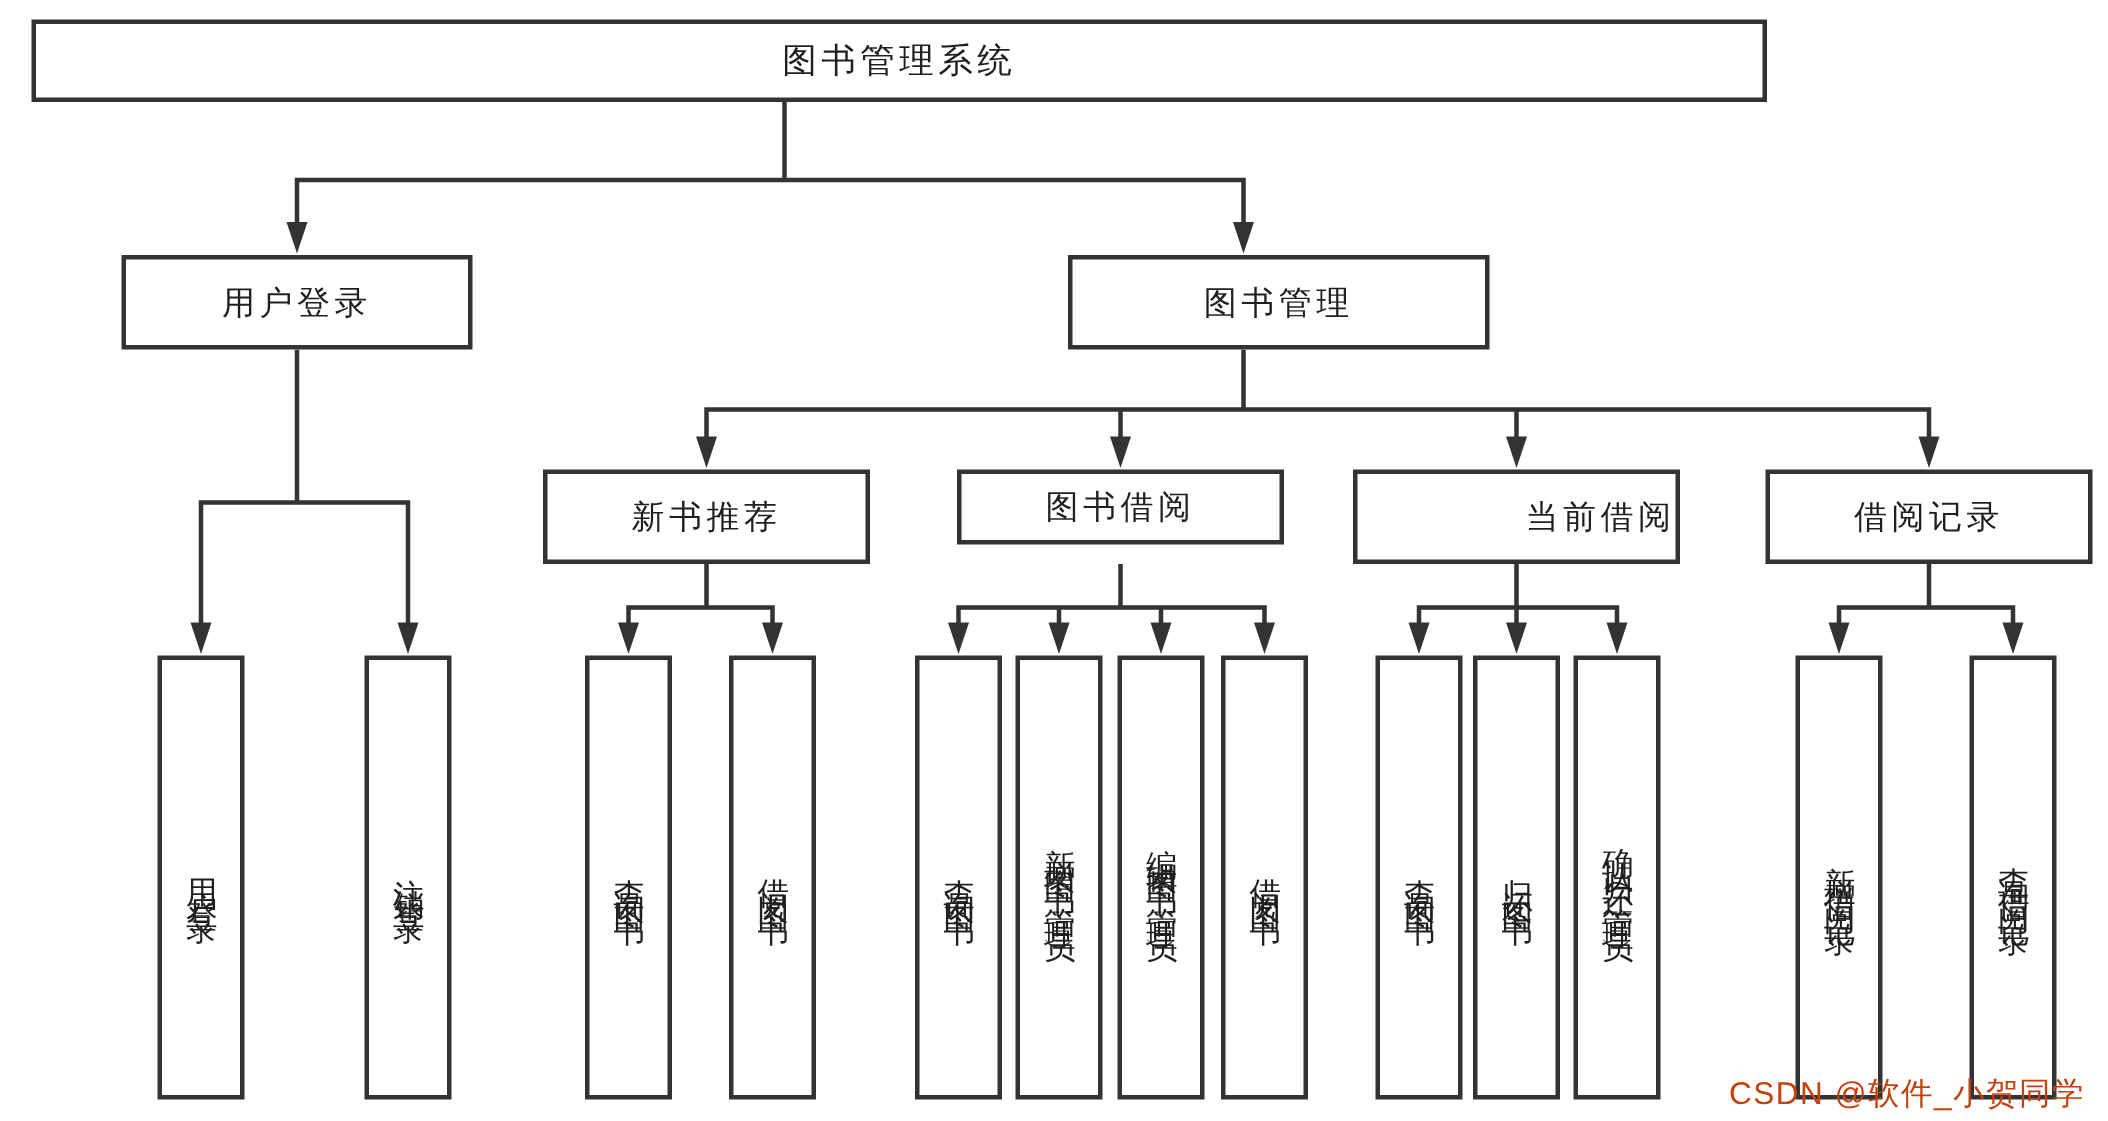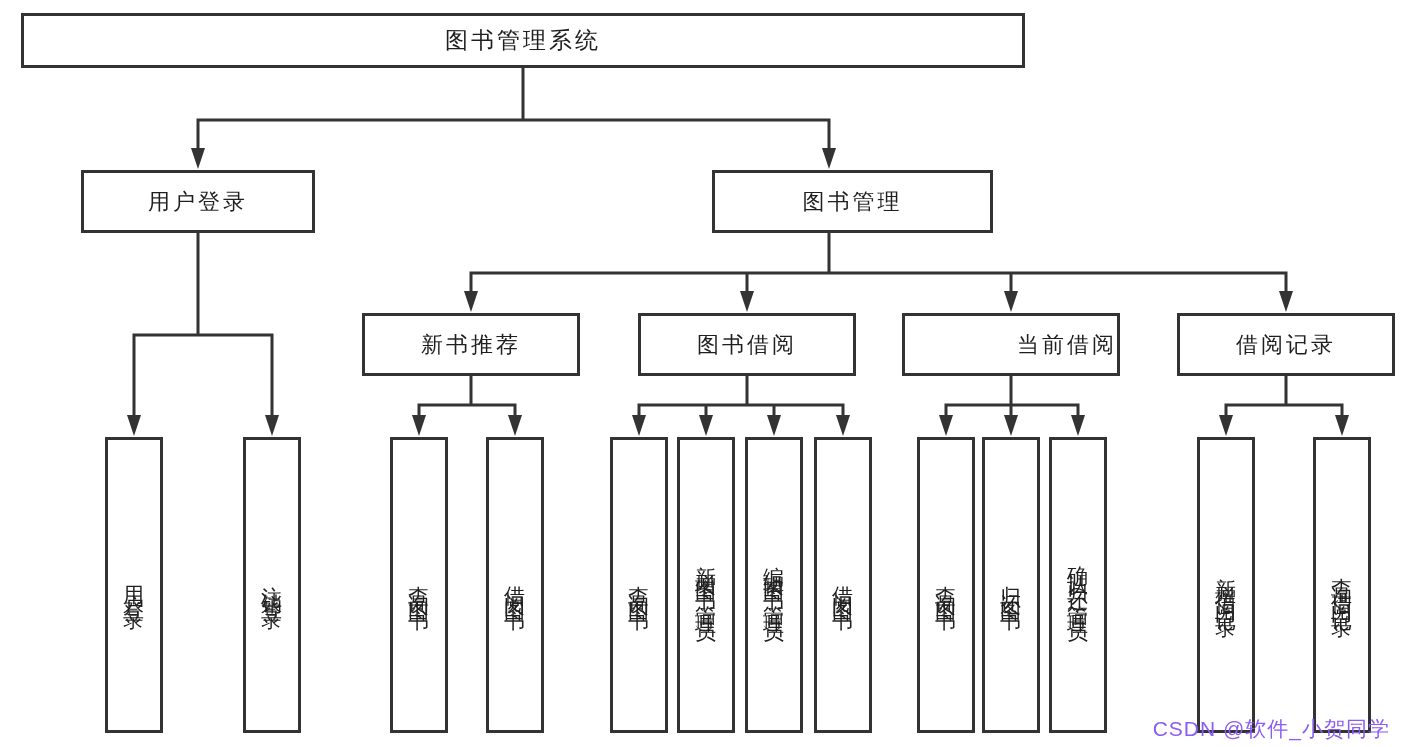--- a/index.html
+++ b/index.html
@@ -61,21 +61,21 @@
     line-height: 1.1;
     color: #1f1f1f;
     white-space: nowrap;
   }
   .watermark {
     position: absolute;
     right: 15px;
     bottom: 4px;
     font-size: 21px;
     letter-spacing: 1px;
-    color: #8b5cf6;
+    color: #c2410c;
     z-index: 5;
     white-space: nowrap;
   }
 </style>
 </head>
 <body>
 
 <div class="canvas">
 
   <svg class="connectors" width="1405" height="747" viewBox="0 0 1405 747">
@@ -111,35 +111,35 @@
       <polygon points="767,415 781,415 774,436"></polygon>
       <polygon points="836,415 850,415 843,436"></polygon>
       <polygon points="939,415 953,415 946,436"></polygon>
       <polygon points="1004,415 1018,415 1011,436"></polygon>
       <polygon points="1071,415 1085,415 1078,436"></polygon>
       <polygon points="1219,415 1233,415 1226,436"></polygon>
       <polygon points="1335,415 1349,415 1342,436"></polygon>
     </g>
   </svg>
 
-  <div class="node root" style="left:21px; top:13px; width:1004px; height:55px;">
+  <div class="node root" style="left:21px; top:13px; width:1157px; height:55px;">
     <span class="lbl">图书管理系统</span>
   </div>
 
   <div class="node" style="left:81px; top:170px; width:234px; height:63px;">
     <span class="lbl">用户登录</span>
   </div>
   <div class="node" style="left:712px; top:170px; width:281px; height:63px;">
     <span class="lbl">图书管理</span>
   </div>
 
   <div class="node" style="left:362px; top:313px; width:218px; height:63px;">
     <span class="lbl">新书推荐</span>
   </div>
-  <div class="node" style="left:638px; top:313px; width:218px; height:63px;">
+  <div class="node" style="left:638px; top:313px; width:218px; height:50px;">
     <span class="lbl">图书借阅</span>
   </div>
   <div class="node" style="left:902px; top:313px; width:218px; height:63px;justify-content:flex-end;">
     <span class="lbl">当前借阅</span>
   </div>
   <div class="node" style="left:1177px; top:313px; width:218px; height:63px;">
     <span class="lbl">借阅记录</span>
   </div>
 
   <div class="vnode" style="left:105px;">

